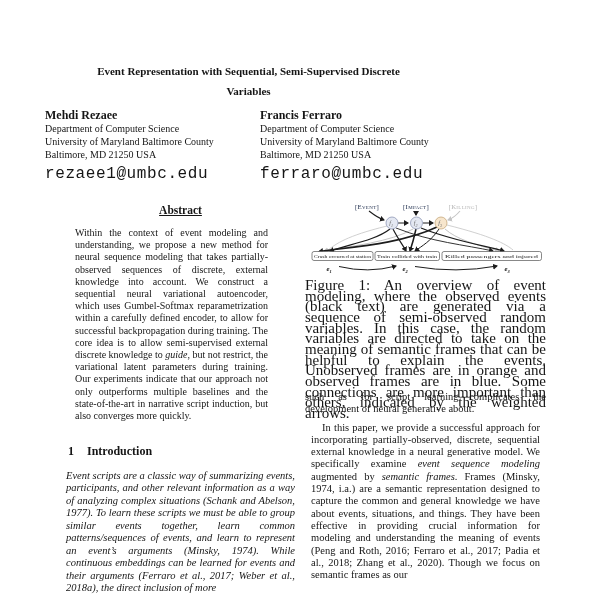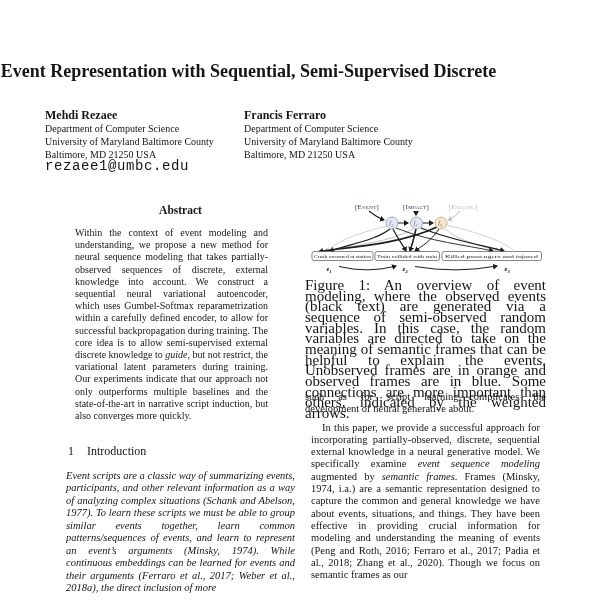--- a/index.html
+++ b/index.html
@@ -1,31 +1,31 @@
 <!DOCTYPE html>
 <html><head>
 <meta charset="utf-8">
 <style>
   html,body{margin:0;padding:0;background:#888;}
   .page{position:relative;width:600px;height:600px;margin:0 auto;background:#ffffff;overflow:hidden;
         font-family:"Liberation Serif","DejaVu Serif",serif;color:#151515;}
   .title{position:absolute;top:62px;left:0;width:497px;text-align:center;
-         font-weight:bold;font-size:18px;line-height:19.5px;}
+         font-weight:bold;font-size:11px;line-height:19.5px;}
   .author{position:absolute;top:109px;width:296px;text-align:left;}
   .author.left{left:45px}
-  .author.right{left:244px}
+  .author.right{left:260px}
   .author .name{font-size:12px;font-weight:bold;line-height:13px;}
   .author .aff{font-size:10px;line-height:13px;}
-  .author .email{font-size:14px;font-family:"Liberation Mono","DejaVu Sans Mono",monospace;
-                 letter-spacing:.6px;margin-top:0;line-height:11px;}
+  .author .email{font-size:16px;font-family:"Liberation Mono","DejaVu Sans Mono",monospace;
+                 letter-spacing:.6px;margin-top:8px;line-height:11px;}
   .abs-head{position:absolute;top:204px;left:84px;width:193px;text-align:center;
-            font-size:11.5px;font-weight:bold;}
+            font-size:11.5px;font-weight:bold;text-decoration:underline;}
   .abs-body{position:absolute;top:227px;left:75px;width:193px;font-size:10px;
             line-height:12.2px;text-align:justify;}
-  .sec-head{position:absolute;top:444px;left:68px;font-size:12px;font-weight:normal;}
+  .sec-head{position:absolute;top:444px;left:68px;font-size:12px;font-weight:bold;}
   .sec-head .num{display:inline-block;margin-right:13px;}
   .col-left-body{position:absolute;top:470px;left:66px;width:229px;font-size:10.5px;
                  line-height:12.45px;text-align:justify;font-style:italic;}
   .fig{position:absolute;top:194px;left:306px;width:236px;height:84px;}
   .fig svg{display:block;width:236px;height:84px;}
   .fig-caption{position:absolute;top:280px;left:305px;width:241px;font-size:15px;
                line-height:10.65px;text-align:justify;}
   .col-right-body{position:absolute;top:391px;left:305px;width:241px;font-size:10.5px;
                   line-height:12.3px;text-align:justify;}
   .col-right-body .p2{text-indent:11px;margin:6px;}
@@ -33,34 +33,36 @@
   .sc{font-variant:small-caps;letter-spacing:.3px;}
   .svgtext{font-family:"Liberation Serif","DejaVu Serif",serif;}
 </style>
 </head>
 <body>
 
 <div class="page">
 
   <div class="title">
     <div>Event Representation with Sequential, Semi-Supervised Discrete</div>
+    <div>Variables</div>
   </div>
 
   <div class="author left">
     <div class="name">Mehdi Rezaee</div>
     <div class="aff">Department of Computer Science</div>
     <div class="aff">University of Maryland Baltimore County</div>
     <div class="aff">Baltimore, MD 21250 USA</div>
     <div class="email">rezaee1@umbc.edu</div>
   </div>
   <div class="author right">
     <div class="name">Francis Ferraro</div>
     <div class="aff">Department of Computer Science</div>
     <div class="aff">University of Maryland Baltimore County</div>
     <div class="aff">Baltimore, MD 21250 USA</div>
+    <div class="email">ferraro@umbc.edu</div>
   </div>
 
   <div class="abs-head">Abstract</div>
   <div class="abs-body">
     <p><span>Within the context of event modeling and understanding, we propose a new method for neural sequence modeling that takes partially-observed sequences of discrete, external knowledge into account. We construct a sequential neural variational autoencoder, which uses Gumbel-Softmax reparametrization within a carefully defined encoder, to allow for successful backpropagation during training. The core idea is to allow semi-supervised external discrete knowledge to </span><span style="font-style: italic;">guide</span><span>, but not restrict, the variational latent parameters during training. Our experiments indicate that our approach not only outperforms multiple baselines and the state-of-the-art in narrative script induction, but also converges more quickly.</span></p>
   </div>
 
   <div class="sec-head">
     <span class="num">1</span><span>Introduction</span>
   </div>

